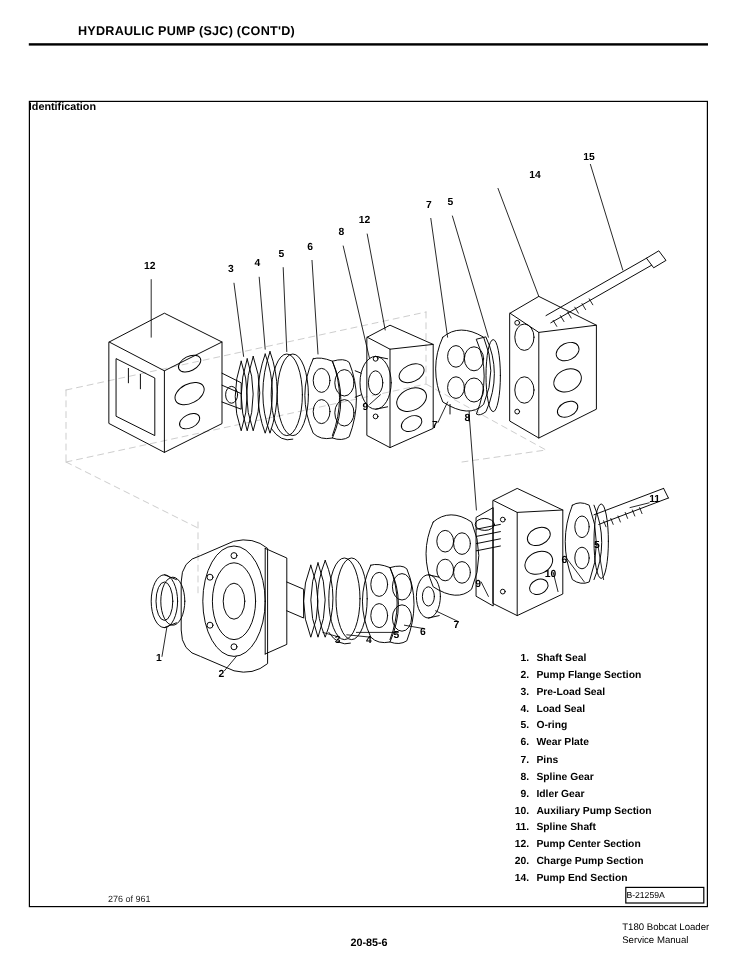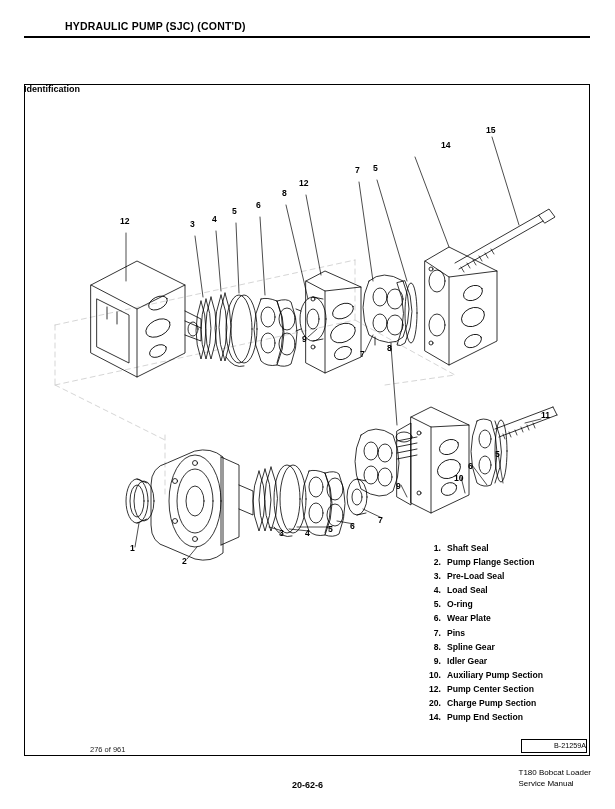--- a/index.html
+++ b/index.html
@@ -82,21 +82,21 @@
   }
   .fig-id {
     position: absolute;
     left: 496px;
     top: 654px;
     width: 66px;
     height: 14px;
     border: 1px solid #000;
     box-sizing: border-box;
     font-size: 7.2px;
-    text-align: right;
+    text-align: left;
     line-height: 12px;
   }
   .footer-page {
     position: absolute;
     left: 70px;
     top: 745px;
     font-size: 7.5px;
     color: #222;
     padding-left: 20px;
   }
@@ -428,36 +428,40 @@
         </div>
       <div class="legend-row">
           <span class="legend-num">9.</span>
           <span class="legend-label">Idler Gear</span>
         </div>
       <div class="legend-row">
           <span class="legend-num">10.</span>
           <span class="legend-label">Auxiliary Pump Section</span>
         </div>
       <div class="legend-row">
+          <span class="legend-num">11.</span>
+          <span class="legend-label">Spline Shaft</span>
+        </div>
+      <div class="legend-row">
           <span class="legend-num">12.</span>
           <span class="legend-label">Pump Center Section</span>
         </div>
       <div class="legend-row">
           <span class="legend-num">20.</span>
           <span class="legend-label">Charge Pump Section</span>
         </div>
       <div class="legend-row">
           <span class="legend-num">14.</span>
           <span class="legend-label">Pump End Section</span>
         </div>
     </div>
 
     <div class="fig-id">B-21259A</div>
   </div>
 
   <div class="footer-page">276 of 961</div>
-  <div class="footer-center">20-62-6</div>
+  <div class="footer-center">20-85-6</div>
   <div class="footer-right">
     <div>T180 Bobcat Loader</div>
     <div>Service Manual</div>
   </div>
 
 </div>
 
 </body></html>

